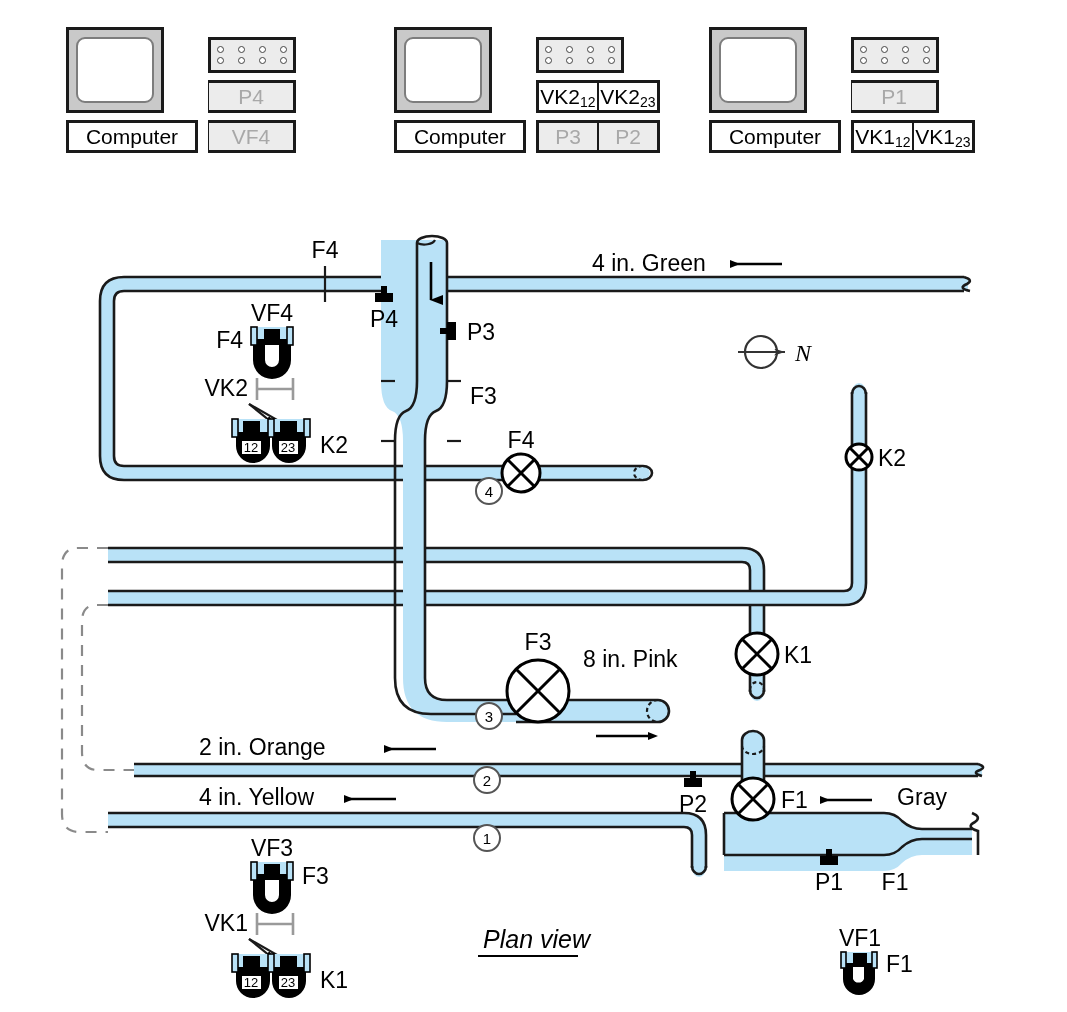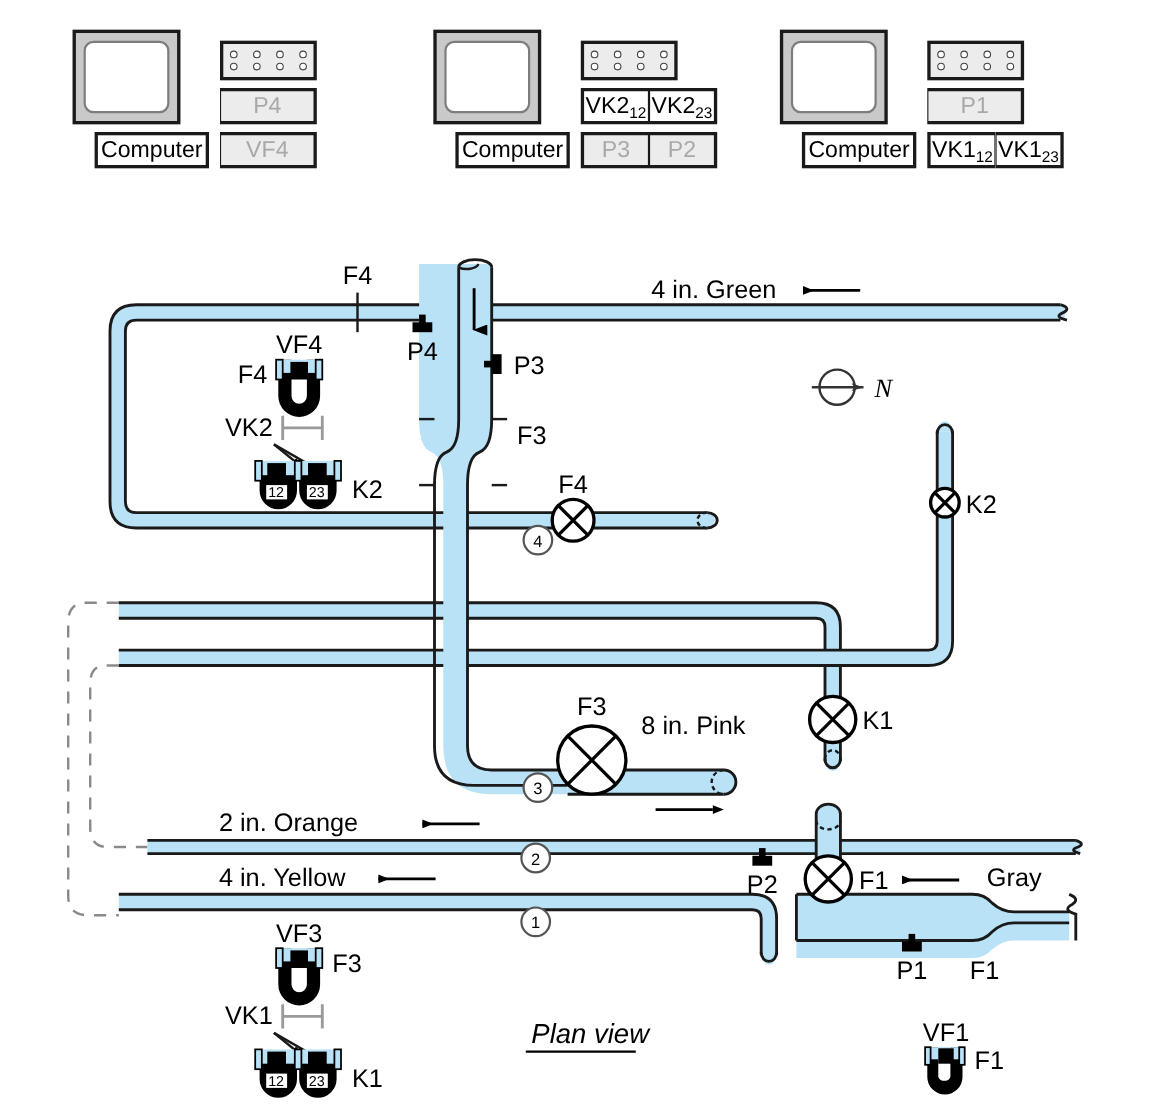--- a/index.html
+++ b/index.html
@@ -129,23 +129,22 @@
     color: #a8a8a8;
     border-color: #1a1a1a;
   }
   .box-lbl sub {
     font-size: 14px;
     vertical-align: baseline;
     position: relative;
     top: 5px;
   }
   .computer-box {
-    width: 104px;
+    width: 132px;
     margin-top: 7px;
-    margin-left: 20px;
   }
   .connector {
     width: 88px;
     height: 36px;
     border: 3px solid #1a1a1a;
     background: #ececec;
     box-sizing: border-box;
     display: flex;
     flex-direction: column;
     justify-content: space-evenly;

